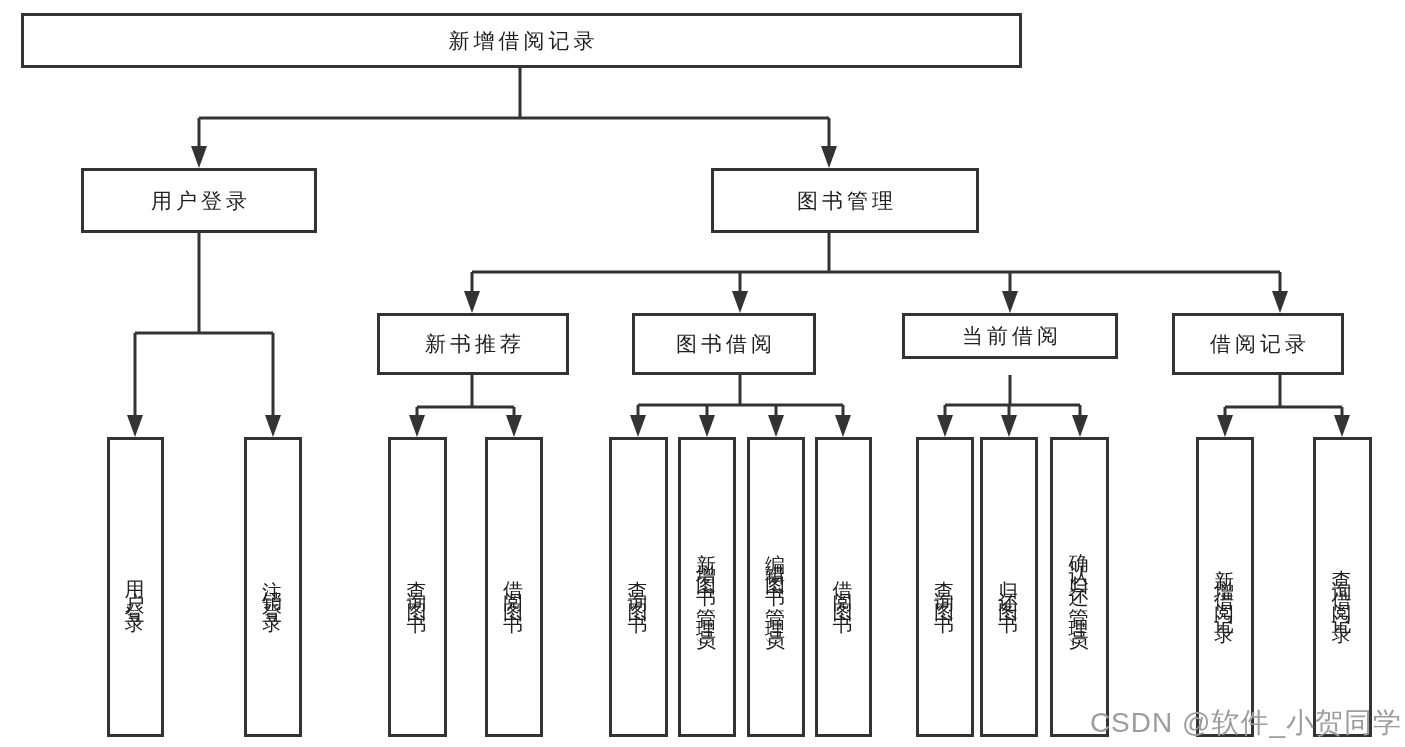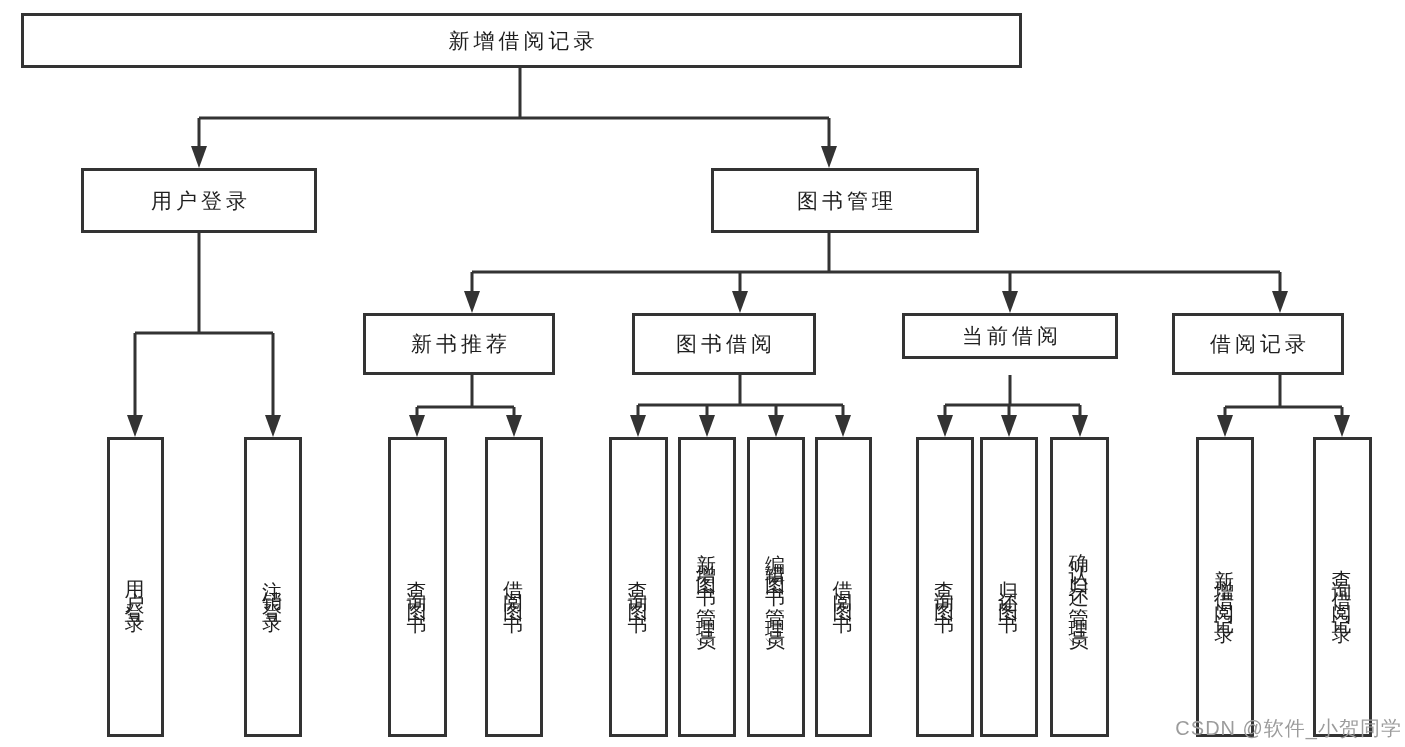--- a/index.html
+++ b/index.html
@@ -24,21 +24,21 @@
     font-size: 21px; letter-spacing: 4px; text-indent: 4px;
     color: var(--text, #1f1f1f); white-space: nowrap;
   }
   .vlabel {
     writing-mode: vertical-rl; text-orientation: mixed;
     font-size: 20px; letter-spacing: 11px;
     color: var(--text, #1f1f1f); white-space: nowrap;
   }
   .watermark {
     position: absolute; right: 3px; bottom: 5px; z-index: 3;
-    font-size: 20px; letter-spacing: 1px;
+    font-size: 28px; letter-spacing: 1px;
     color: var(--watermark, #9c9c9c);
   }
 </style>
 </head>
 <body>
 
 <svg class="connectors" width="1405" height="747" viewBox="0 0 1405 747" aria-hidden="true">
   <path d="M520 68 V118
            M199 118 H829
            M199 118 V148 M829 118 V148
@@ -85,21 +85,21 @@
   <span class="hlabel">新增借阅记录</span>
 </div>
 
 <div class="node" style="left:81px; top:168px; width:236px; height:65px">
   <span class="hlabel">用户登录</span>
 </div>
 <div class="node" style="left:711px; top:168px; width:268px; height:65px">
   <span class="hlabel">图书管理</span>
 </div>
 
-<div class="node" style="left:363px; top:313px; width:192px; height:62px">
+<div class="node" style="left:377px; top:313px; width:192px; height:62px">
   <span class="hlabel">新书推荐</span>
 </div>
 <div class="node" style="left:632px; top:313px; width:184px; height:62px">
   <span class="hlabel">图书借阅</span>
 </div>
 <div class="node" style="left:902px; top:313px; width:216px; height:46px">
   <span class="hlabel">当前借阅</span>
 </div>
 <div class="node" style="left:1172px; top:313px; width:172px; height:62px">
   <span class="hlabel">借阅记录</span>

